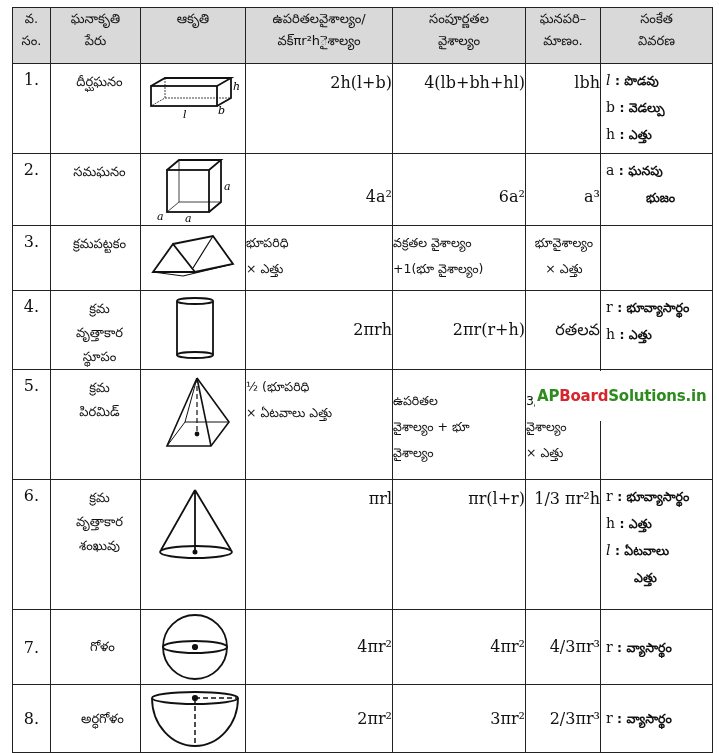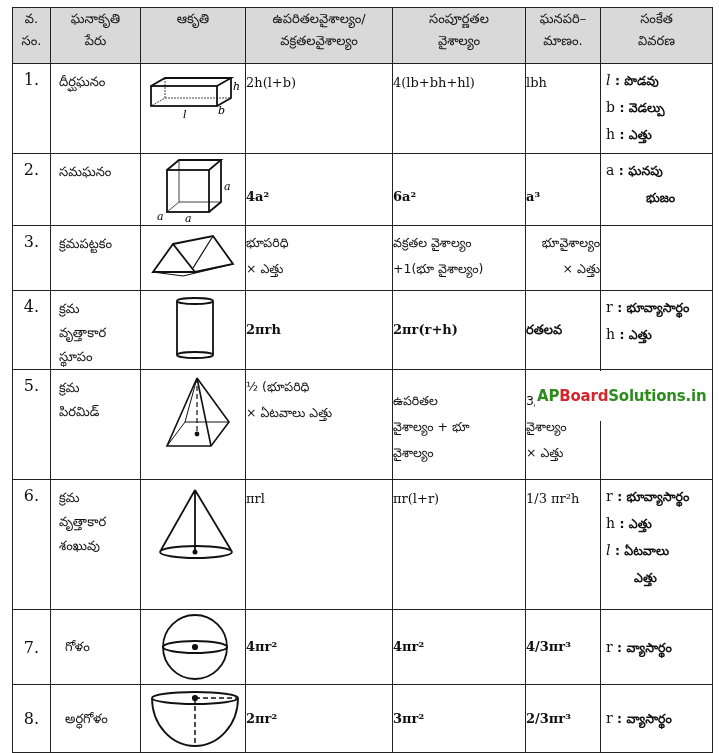--- a/index.html
+++ b/index.html
@@ -5,25 +5,25 @@
   html, body { margin:0; padding:0; background:#ffffff; }
   body { width:719px; height:753px; position:relative; overflow:hidden;
          font-family:"DejaVu Serif", serif; color:#111; }
   table.mt { position:absolute; left:12px; top:7px; border-collapse:collapse;
              table-layout:fixed; width:700px; }
   table.mt td, table.mt th { border:1.5px solid #222; vertical-align:top; padding:0;
              font-weight:normal; }
   thead th { background:#d9d9d9; font-family:"DejaVu Sans", sans-serif; font-size:13px;
              text-align:center; vertical-align:top; padding-top:7px; line-height:22px; font-weight:bold; }
   .sno { font-size:16px; text-align:center; padding-top:6px !important; }
-  .name { font-family:"DejaVu Sans", sans-serif; font-size:13px; padding:6px 0 0 8px !important; line-height:24px; }
+  .name { font-family:"DejaVu Sans", sans-serif; font-size:13px; padding:6px 0 0 8px !important; line-height:24px;text-align:center; }
   .fig { text-align:center; }
   .fig svg { display:block; margin:0 auto; }
-  .f { font-size:13px; text-align:left; padding-top:6px !important; line-height:26px; }
-  .f.mid { vertical-align:middle !important; padding-top:0 !important;font-weight:bold; }
+  .f { font-size:16px; text-align:right; padding-top:6px !important; line-height:26px; }
+  .f.mid { vertical-align:middle !important; padding-top:0 !important; }
   .ftxt { font-family:"DejaVu Sans", sans-serif; font-size:12.5px; text-align:left; line-height:26px; padding-top:4px !important; }
   .sym { font-size:14px; padding:3px 0 0 5px !important; line-height:26px; }
   .sym .tel { font-family:"DejaVu Sans", sans-serif; font-size:12.5px;font-weight:bold; }
   .line { display:block; white-space:nowrap; }
   .wm { position:absolute; left:535px; top:371px; font-family:"DejaVu Sans", sans-serif;
         font-size:15px; font-weight:bold; background:#fff; padding:16px 2px; letter-spacing:-0.2px; }
   .wm .g { color:#2e8b1e; } .wm .r { color:#d6262d; }
 </style>
 </head>
 <body>
@@ -46,21 +46,21 @@
         </th>
       <th>
           <span class="line">ఘనాకృతి</span>
           <span class="line">పేరు</span>
         </th>
       <th>
           <span class="line">ఆకృతి</span>
         </th>
       <th>
           <span class="line">ఉపరితలవైశాల్యం/</span>
-          <span class="line">వక్రతలవైశాల్యం</span>
+          <span class="line">వక్πr²hైశాల్యం</span>
         </th>
       <th>
           <span class="line">సంపూర్ణతల</span>
           <span class="line">వైశాల్యం</span>
         </th>
       <th>
           <span class="line">ఘనపరి–</span>
           <span class="line">మాణం.</span>
         </th>
       <th>
@@ -151,21 +151,21 @@
         </svg>
       </td>
       <td class="ftxt">
           <span class="line">భూపరిధి</span>
           <span class="line">×  ఎత్తు</span>
         </td>
       <td class="ftxt">
           <span class="line">వక్రతల వైశాల్యం</span>
           <span class="line">+1(భూ వైశాల్యం)</span>
         </td>
-      <td class="ftxt" style="text-align:right;padding-left:2px">
+      <td class="ftxt" style="text-align:center;padding-left:2px">
           <span class="line">భూవైశాల్యం</span>
           <span class="line">× ఎత్తు</span>
         </td>
       <td class="sym"></td>
     </tr>
 
     <tr style="height:75px">
       <td class="sno">4.</td>
       <td class="name">
           <span class="line">క్రమ</span>

